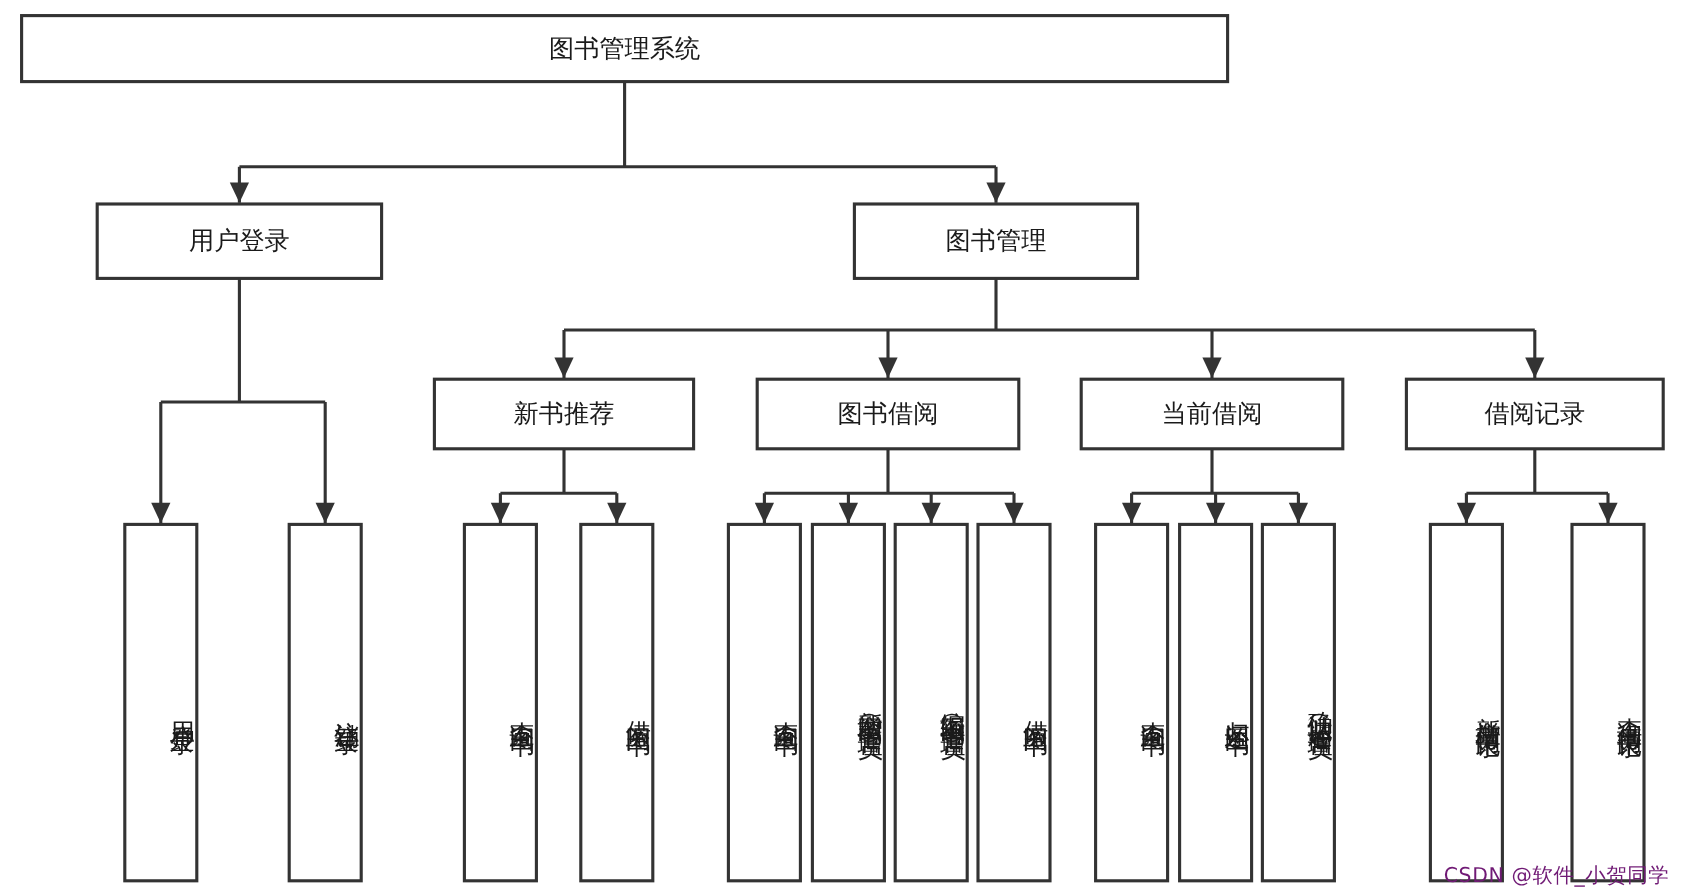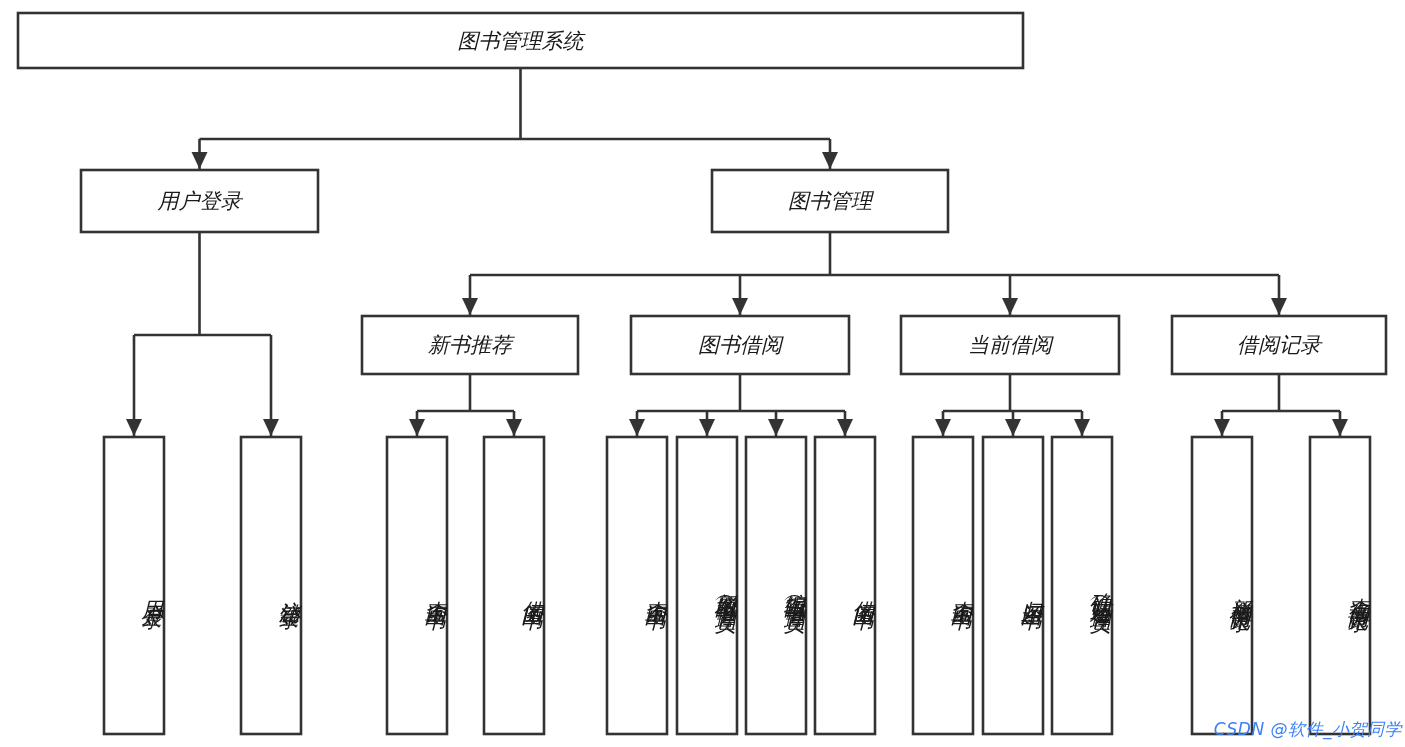--- a/index.html
+++ b/index.html
@@ -12,21 +12,20 @@
     width: 1405px;
     height: 747px;
     font-family: "DejaVu Sans", "Liberation Sans", sans-serif;
     overflow: hidden;
   }
   #diagram-root {
     position: relative;
     width: 1405px;
     height: 747px;
     background: #ffffff;
-    font-style: italic;
   }
   svg#tree-svg {
     position: absolute;
     top: 0;
     left: 0;
     width: 1405px;
     height: 747px;
   }
   .node-box {
     fill: #ffffff;
@@ -61,25 +60,25 @@
     letter-spacing: 3px;
     text-align: center;
     white-space: nowrap;
     pointer-events: none;
     display: flex;
     align-items: flex-start;
     justify-content: center;
   }
   .watermark {
     position: absolute;
-    right: 3px;
+    right: 14px;
     bottom: 6px;
     font-family: "DejaVu Sans", "Liberation Sans", sans-serif;
     font-size: 17px;
-    color: #3b82f6;
+    color: #701a75;
     white-space: nowrap;
     letter-spacing: 0.5px;
   }
 </style>
 </head>
 <body>
 
 <div id="diagram-root">
 
   <svg id="tree-svg" viewBox="0 0 1405 747" xmlns="http://www.w3.org/2000/svg">

